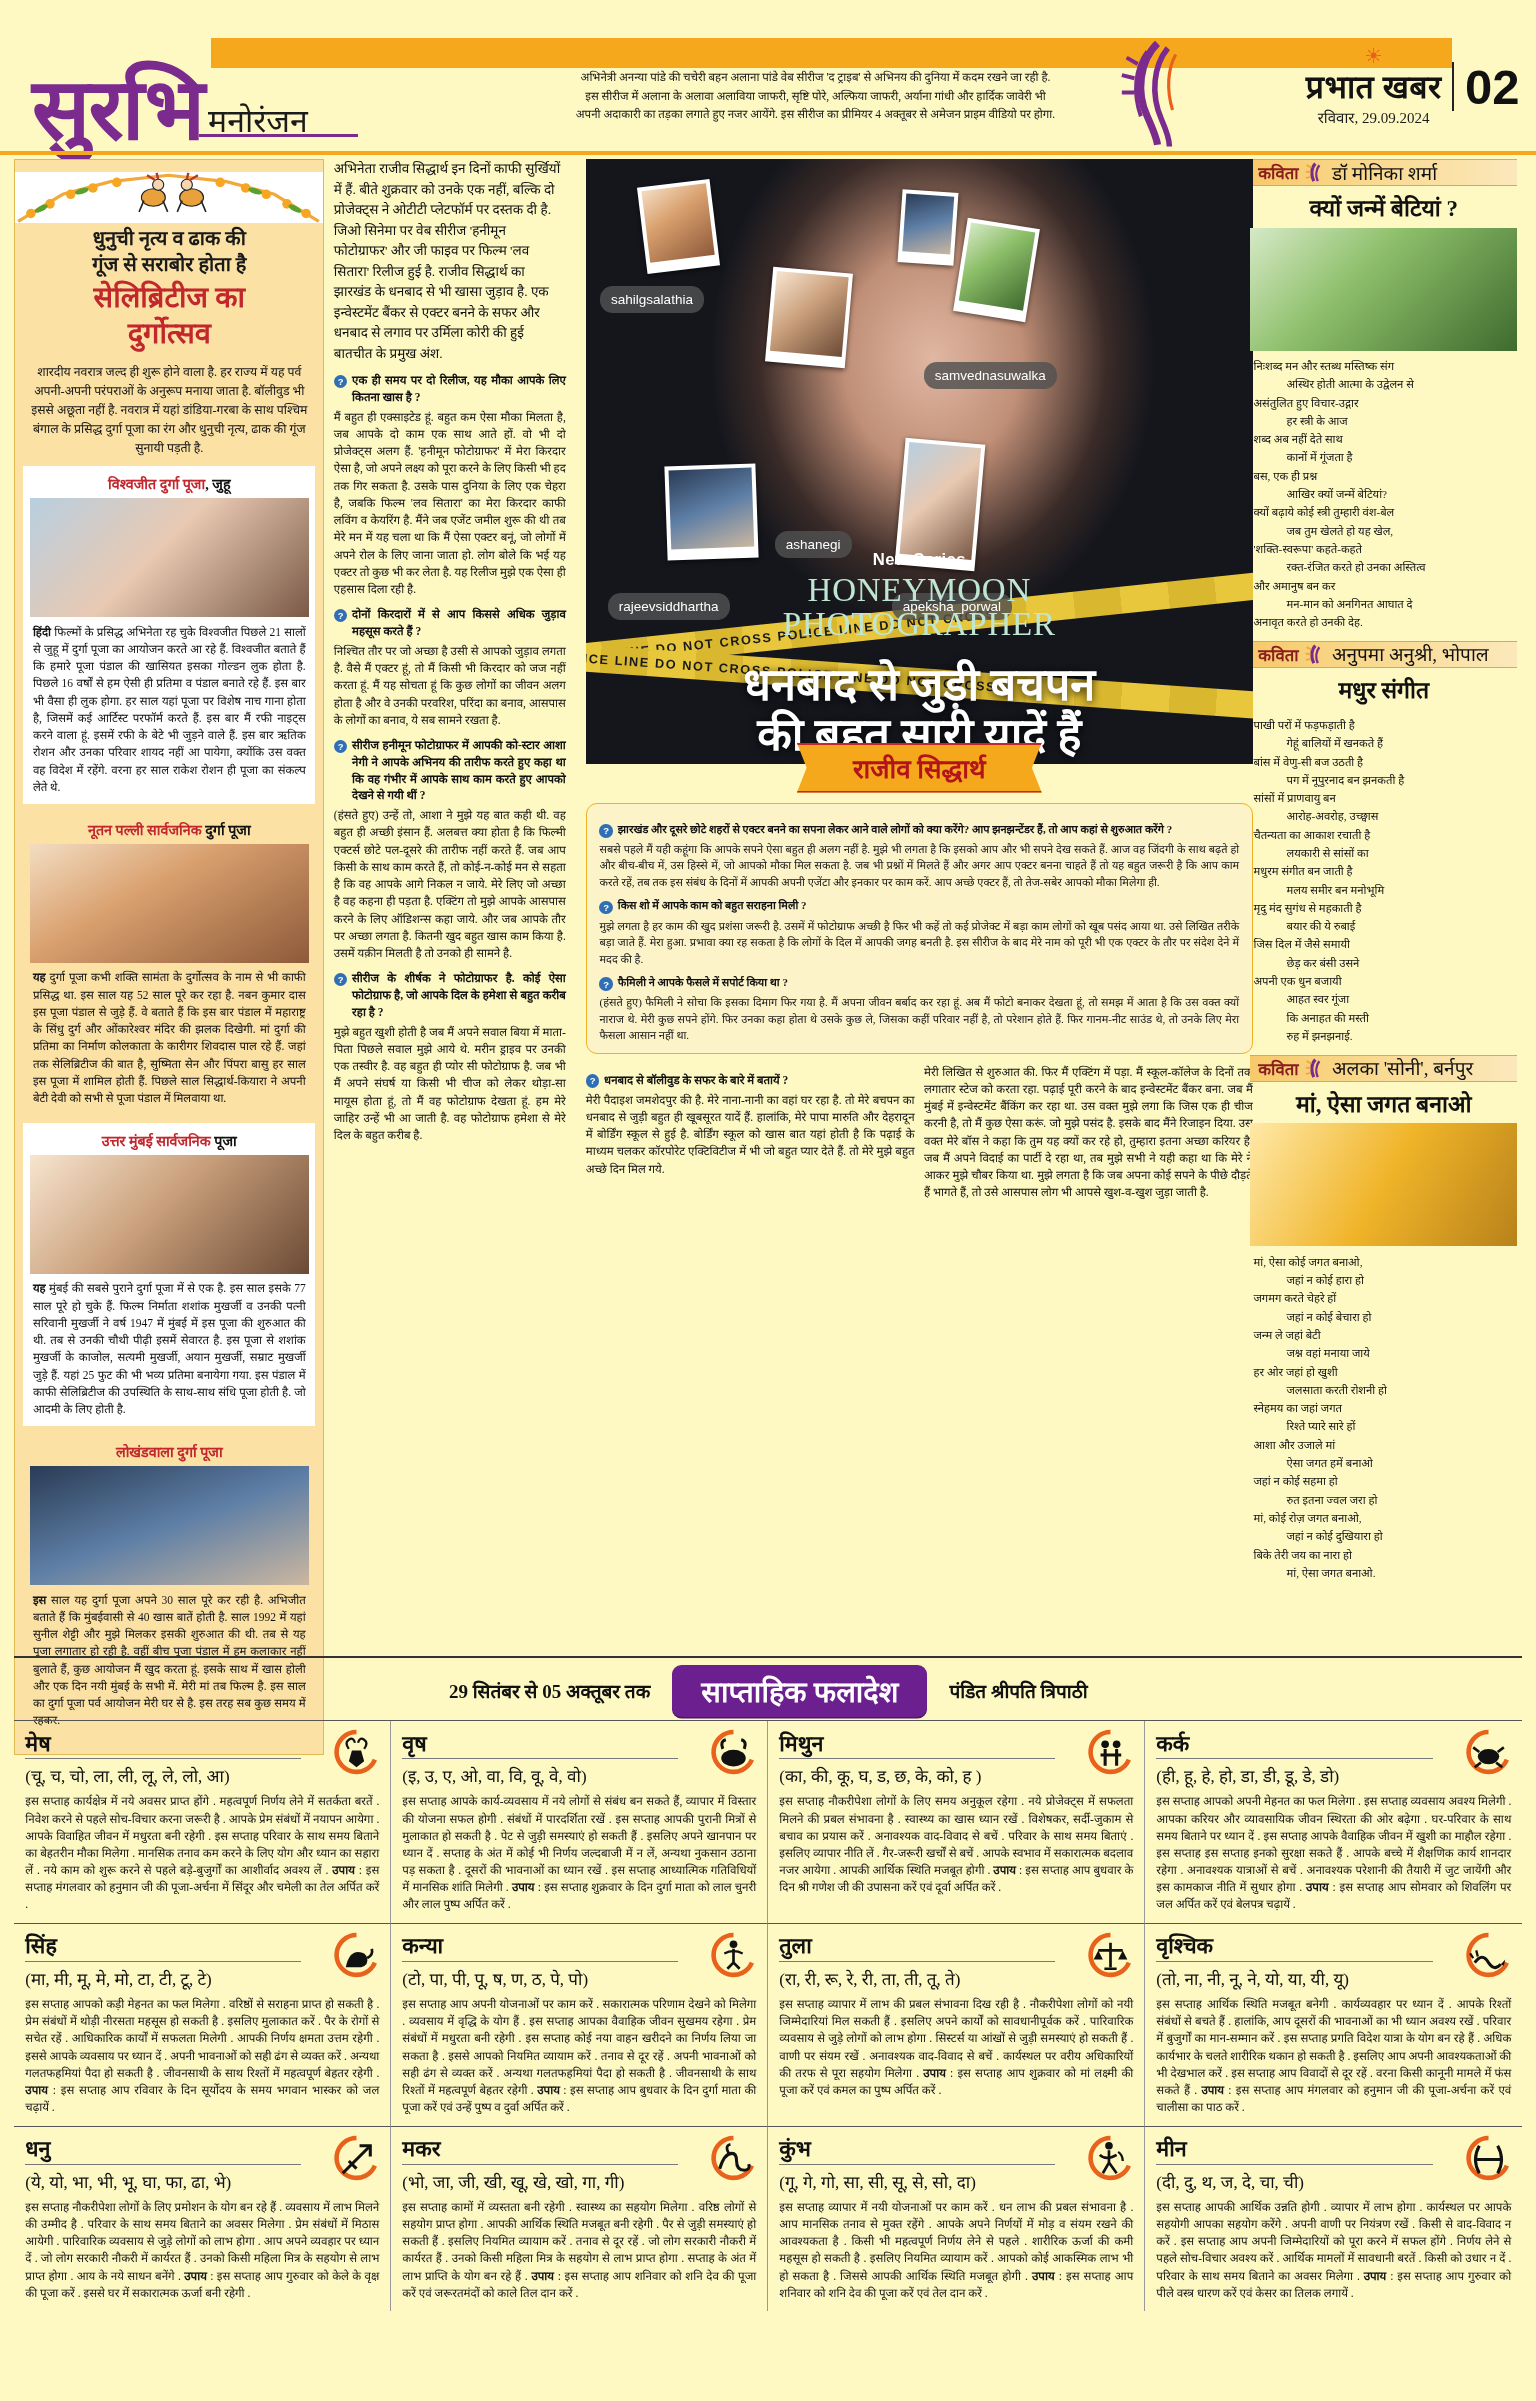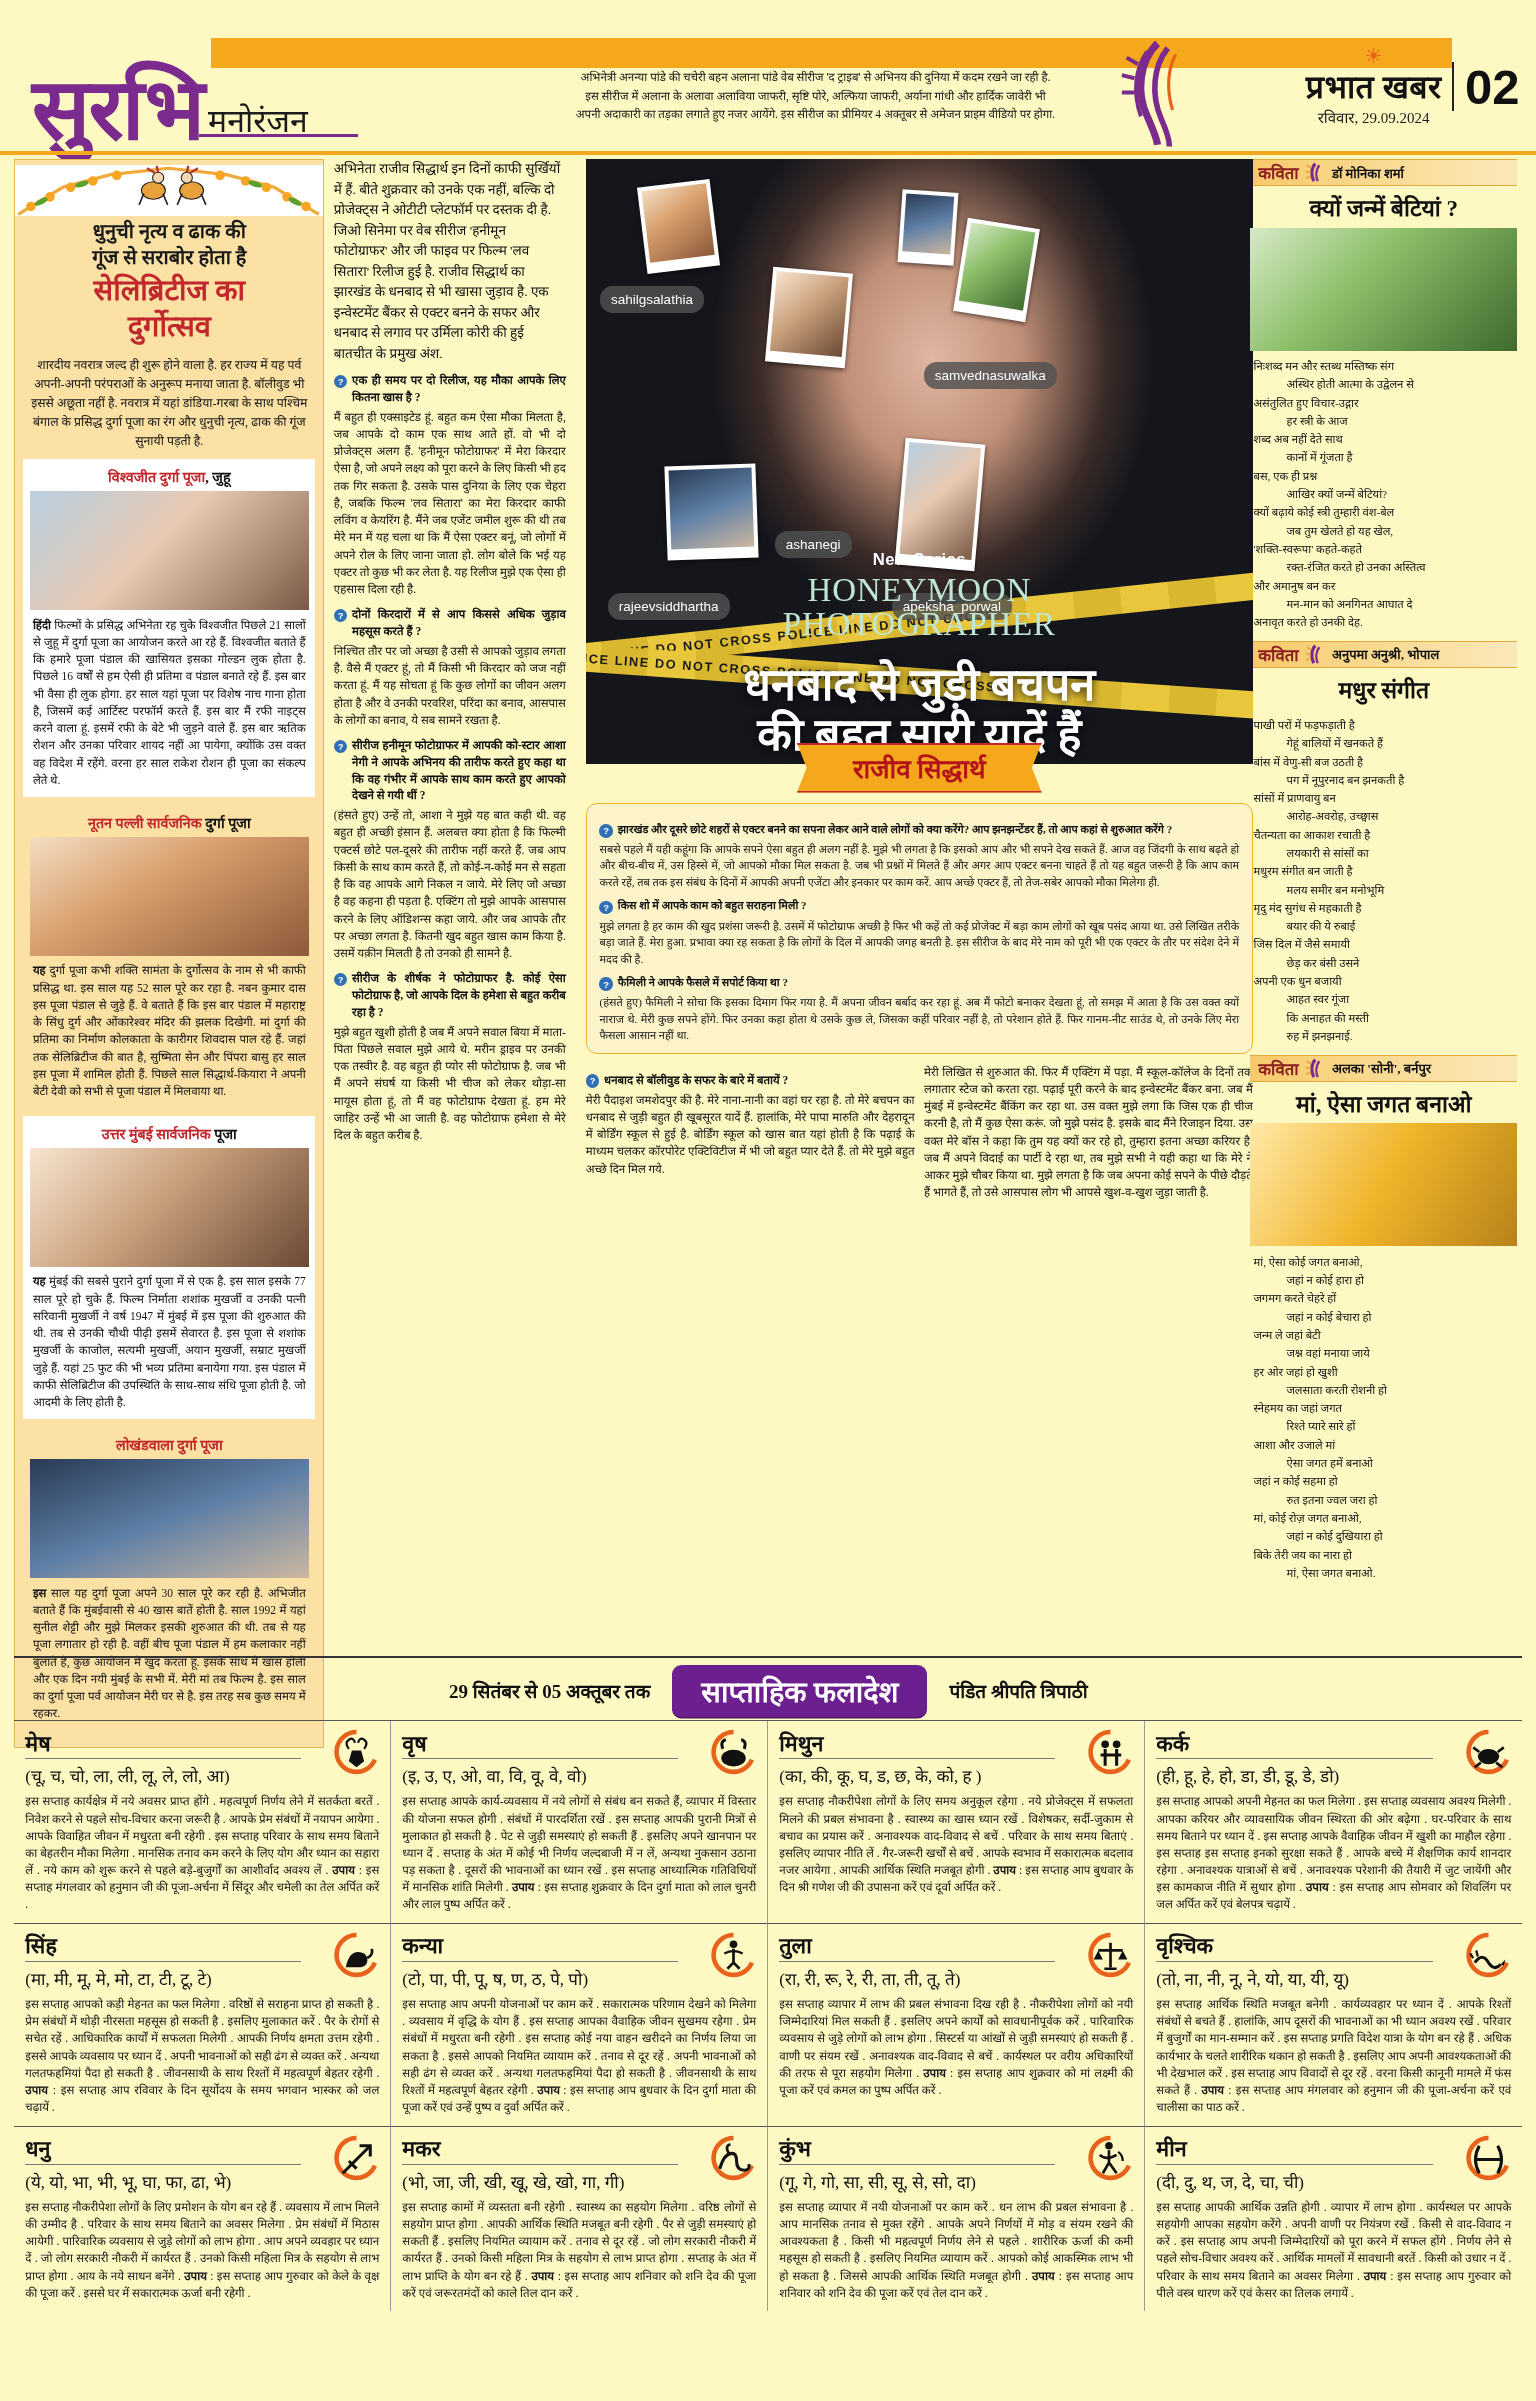--- a/index.html
+++ b/index.html
@@ -93,21 +93,21 @@
     gap:9.5px;
   }
   .col-left{ width:310px; flex:none; }
   .col-mid{ width:907px; flex:none; display:flex; gap:20px; }
   .col-right{ width:267px; flex:none; }
 
   
   .durga-box{
     background:#fbe2a4;
     border:1.6px solid #e0b856;
-    padding:5px 0 8px 0;
+    padding:12px 0 8px 0;
     position:relative;
   }
   .garland-top{
     height:51px; position:relative; overflow:hidden;
     background:#ffffff;
   }
   .garland-svg{ position:absolute; left:0; top:0; }
   .durga-head{
     text-align:center; padding:3.2px 9.5px 6.4px;
   }
@@ -262,22 +262,22 @@
     background:linear-gradient(90deg,#f7c96a 0%, #f9d98f 45%, #fbe8bb 100%);
     border-top:1.6px solid #e0a93a; border-bottom:1.6px solid #e0a93a;
     display:flex; align-items:center; gap:6.4px;
     padding:3.2px 8px; height:27px;
   }
   .kavita-label{
     font-family:"Liberation Serif", serif; font-weight:700;
     font-size:16.7px; color:#8a1d1d;
   }
   .kavita-author{
-    font-family:"Liberation Serif", serif; font-weight:700;
-    font-size:13px; color:#111;
+    font-family:"Liberation Serif", serif; font-weight:400;
+    font-size:19px; color:#111;
   }
   .kavita-title{
     text-align:center;
     font-family:"Liberation Serif", serif; font-weight:700;
     font-size:23px; color:#111; padding:4.8px 0 4.8px;
   }
   .kavita-img{ width:100%; height:123px; position:relative; overflow:hidden; }
   .kavita-text{
     font-family:"Liberation Serif", serif;
     font-size:11.3px; line-height:1.62; color:#151515; padding:6.4px 3.2px 0;

